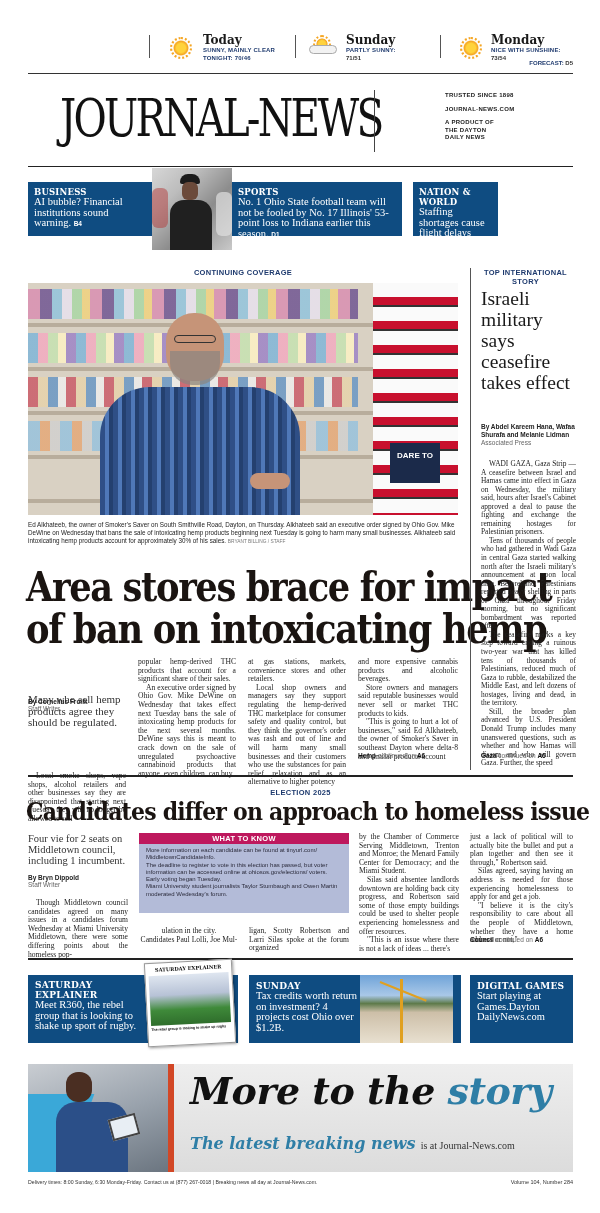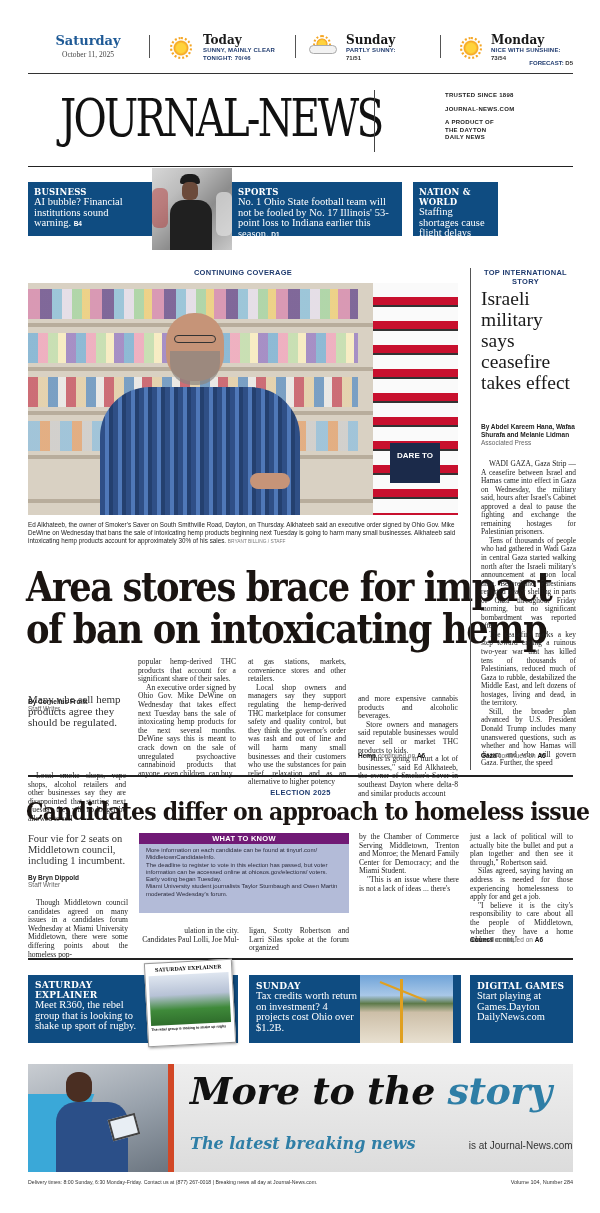--- a/index.html
+++ b/index.html
@@ -27,24 +27,20 @@
   .role { font-family: "Liberation Sans", sans-serif; font-size: 6.5px; color: #666; }
   .contd { font-family: "Liberation Sans", sans-serif; font-size: 6.5px; color: #666; }
   .contd b { color: #111; }
   .label-blue { font-family: "Liberation Sans", sans-serif; font-weight: bold; font-size: 7.5px; color: #1e3a6e; letter-spacing: 0.3px; text-align: center; }
   .hr { position: absolute; height: 2px; background: #222; }
 </style>
 </head>
 <body>
 
 <div class="abs" style="left:28px;top:30px;width:545px;height:42px;">
-  <div class="abs" style="left:0;top:3px;width:120px;text-align:center;">
-    <div style="font-family:'DejaVu Serif',serif;font-weight:bold;font-size:13px;color:#1f5a96;">Saturday</div>
-    <div style="font-family:'Liberation Serif',serif;font-size:7.5px;color:#444;margin-top:2px;">October 11, 2025</div>
-  </div>
   <div class="vsep" style="left:121px;top:5px;height:23px;"></div>
 
   <div class="sun" style="left:145px;top:10px;"></div>
   <div class="abs" style="left:175px;top:4px;">
     <div class="wx-day">Today</div>
     <div class="wx-desc">SUNNY, MAINLY CLEAR</div>
     <div class="wx-desc">TONIGHT: 70/46</div>
   </div>
   <div class="vsep" style="left:267px;top:5px;height:23px;"></div>
 
@@ -146,21 +142,21 @@
   </div>
 <div class="body-col" style="left:138px;top:658px;width:98px;">
   <p style="text-indent:0;">popular hemp-derived THC products that account for a significant share of their sales.</p>
   <p>An executive order signed by Ohio Gov. Mike DeWine on Wednesday that takes effect next Tuesday bans the sale of intoxicating hemp products for the next several months. DeWine says this is meant to crack down on the sale of unregulated psychoactive cannabinoid products that anyone, even children, can buy</p>
 </div>
 <div class="body-col" style="left:248px;top:658px;width:98px;">
   <p style="text-indent:0;">at gas stations, markets, convenience stores and other retailers.</p>
   <p>Local shop owners and managers say they support regulating the hemp-derived THC marketplace for consumer safety and quality control, but they think the governor's order was rash and out of line and will harm many small businesses and their customers who use the substances for pain relief, relaxation and as an alternative to higher potency</p>
 </div>
 <div class="body-col" style="left:358px;top:658px;width:100px;">
-  <p style="text-indent:0;margin-top:37px;">and more expensive cannabis products and alcoholic beverages.</p>
+  <p style="text-indent:0;">and more expensive cannabis products and alcoholic beverages.</p>
   <p>Store owners and managers said reputable businesses would never sell or market THC products to kids.</p>
   <p>"This is going to hurt a lot of businesses," said Ed Alkhateeb, the owner of Smoker's Saver in southeast Dayton where delta-8 and similar products account</p>
 </div>
 <div class="abs contd" style="left:358px;top:752px;">
   <b>Hemp</b> <span>continued on</span> <b>A6</b>
 </div>
 
 <div class="abs" style="left:470px;top:268px;width:1px;height:502px;background:#555;"></div>
 
 <div class="abs label-blue" style="left:478px;top:268px;width:95px;line-height:9px;">
@@ -190,34 +186,35 @@
 <div class="abs" style="left:28px;top:833px;width:102px;font-family:'Liberation Serif',serif;font-size:10.5px;line-height:11px;color:#333;">Four vie for 2 seats on Middletown council, including 1 incumbent.</div>
 <div class="abs" style="left:28px;top:874px;">
   <div class="byline">By Bryn Dippold</div>
   <div class="role">Staff Writer</div>
 </div>
 <div class="body-col" style="left:28px;top:899px;width:100px;">
     <p>Though Middletown council candidates agreed on many issues in a candidates forum Wednesday at Miami University Middletown, there were some differing points about the homeless pop-</p>
   </div>
 
 <div class="abs" style="left:139px;top:833px;width:210px;height:80px;background:#b3bbd8;">
-  <div style="background:#701a75;color:#fff;font-family:'Liberation Sans',sans-serif;font-weight:bold;font-size:7.5px;text-align:center;height:11px;line-height:11px;letter-spacing:0.3px;">WHAT TO KNOW</div>
+  <div style="background:#be185d;color:#fff;font-family:'Liberation Sans',sans-serif;font-weight:bold;font-size:7.5px;text-align:center;height:11px;line-height:11px;letter-spacing:0.3px;">WHAT TO KNOW</div>
   <div style="padding:3px 7px;font-family:'Liberation Sans',sans-serif;font-size:6px;line-height:7.3px;color:#2b2b3b;">
     <div>More information on each candidate can be found at tinyurl.com/ MiddletownCandidateInfo.</div>
     <div>The deadline to register to vote in this election has passed, but voter information can be accessed online at ohiosos.gov/elections/ voters. Early voting began Tuesday.</div>
     <div>Miami University student journalists Taylor Stumbaugh and Owen Martin moderated Wedesday's forum.</div>
   </div>
 </div>
-<div class="body-col" style="left:139px;top:927px;width:100px;white-space:pre-line;text-align:right;">ulation in the city.
+<div class="body-col" style="left:139px;top:927px;width:100px;white-space:pre-line;text-align:center;">ulation in the city.
 Candidates Paul Lolli, Joe Mul-</div>
 <div class="body-col" style="left:249px;top:927px;width:100px;">
     <p style="text-indent:0;">ligan, Scotty Robertson and Larri Silas spoke at the forum organized</p>
   </div>
 <div class="body-col" style="left:359px;top:833px;width:100px;">
   <p style="text-indent:0;">by the Chamber of Commerce Serving Middletown, Trenton and Monroe; the Menard Family Center for Democracy; and the Miami Student.</p>
+  <p>Silas said absentee landlords downtown are holding back city progress, and Robertson said some of those empty buildings could be used to shelter people experiencing homelessness and offer resources.</p>
   <p>"This is an issue where there is not a lack of ideas ... there's</p>
 </div>
 <div class="body-col" style="left:470px;top:833px;width:103px;">
   <p style="text-indent:0;">just a lack of political will to actually bite the bullet and put a plan together and then see it through," Robertson said.</p>
   <p>Silas agreed, saying having an address is needed for those experiencing homelessness to apply for and get a job.</p>
   <p>"I believe it is the city's responsibility to care about all the people of Middletown, whether they have a home address or not,"</p>
 </div>
 <div class="abs contd" style="left:470px;top:936px;">
   <b>Council</b> <span>continued on</span> <b>A6</b>
 </div>
@@ -255,18 +252,18 @@
     <div class="abs" style="left:28px;top:38px;width:72px;height:70px;border-radius:20px 20px 0 0;background:#2b4f88;"></div>
     <div class="abs" style="left:82px;top:52px;width:28px;height:22px;background:#e8eef4;border:2px solid #444;transform:rotate(-15deg);"></div>
   </div>
   <div class="abs" style="left:140px;top:0;width:6px;height:108px;background:#d24726;"></div>
   <div class="abs" style="left:162px;top:10px;font-family:'DejaVu Serif',serif;font-weight:bold;font-style:italic;font-size:38px;line-height:34px;letter-spacing:-0.5px;white-space:nowrap;">
     <span style="color:#111;">More to the</span>
     <span style="color:#2e7ea6;">story</span>
   </div>
   <div class="abs" style="left:162px;top:70px;white-space:nowrap;">
     <span style="font-family:'DejaVu Serif',serif;font-weight:bold;font-style:italic;font-size:16px;color:#2e7ea6;">The latest breaking news</span>
-    <span style="font-family:Liberation Sans, sans-serif;font-size:10px;color:#333;margin-left:48px;">is at Journal-News.com</span>
+    <span style="font-family:Liberation Serif, serif;font-size:10px;color:#333;">is at Journal-News.com</span>
   </div>
 </div>
 
 <div class="abs" style="left:28px;top:1179px;font-family:'Liberation Sans',sans-serif;font-size:5.2px;color:#333;white-space:nowrap;">Delivery times: 8:00 Sunday, 6:30 Monday-Friday. Contact us at (877) 267-0018 | Breaking news all day at Journal-News.com.</div>
 <div class="abs" style="right:27px;top:1179px;font-family:'Liberation Sans',sans-serif;font-size:5.5px;color:#333;white-space:nowrap;">Volume 104, Number 284</div>
 
 </body></html>

